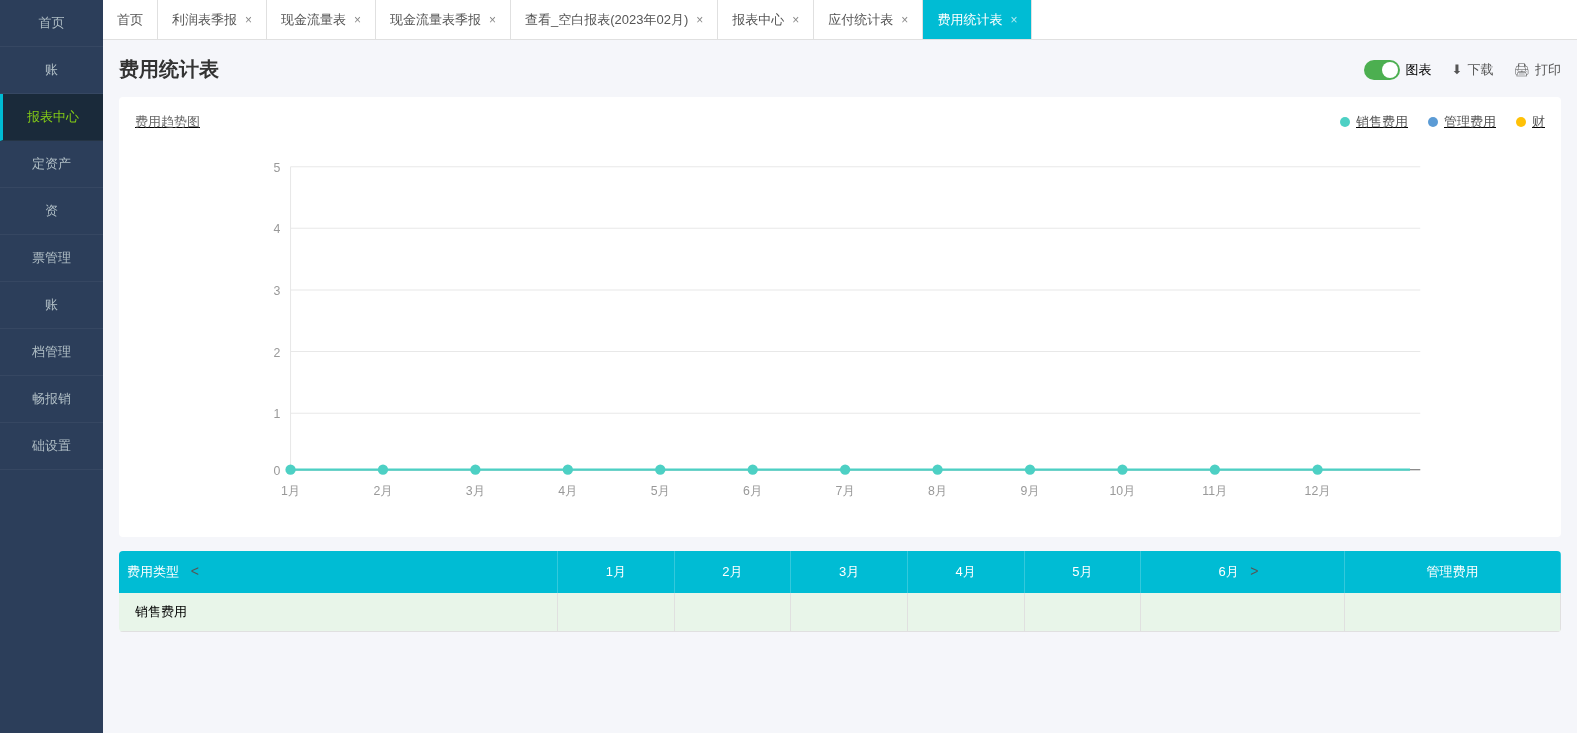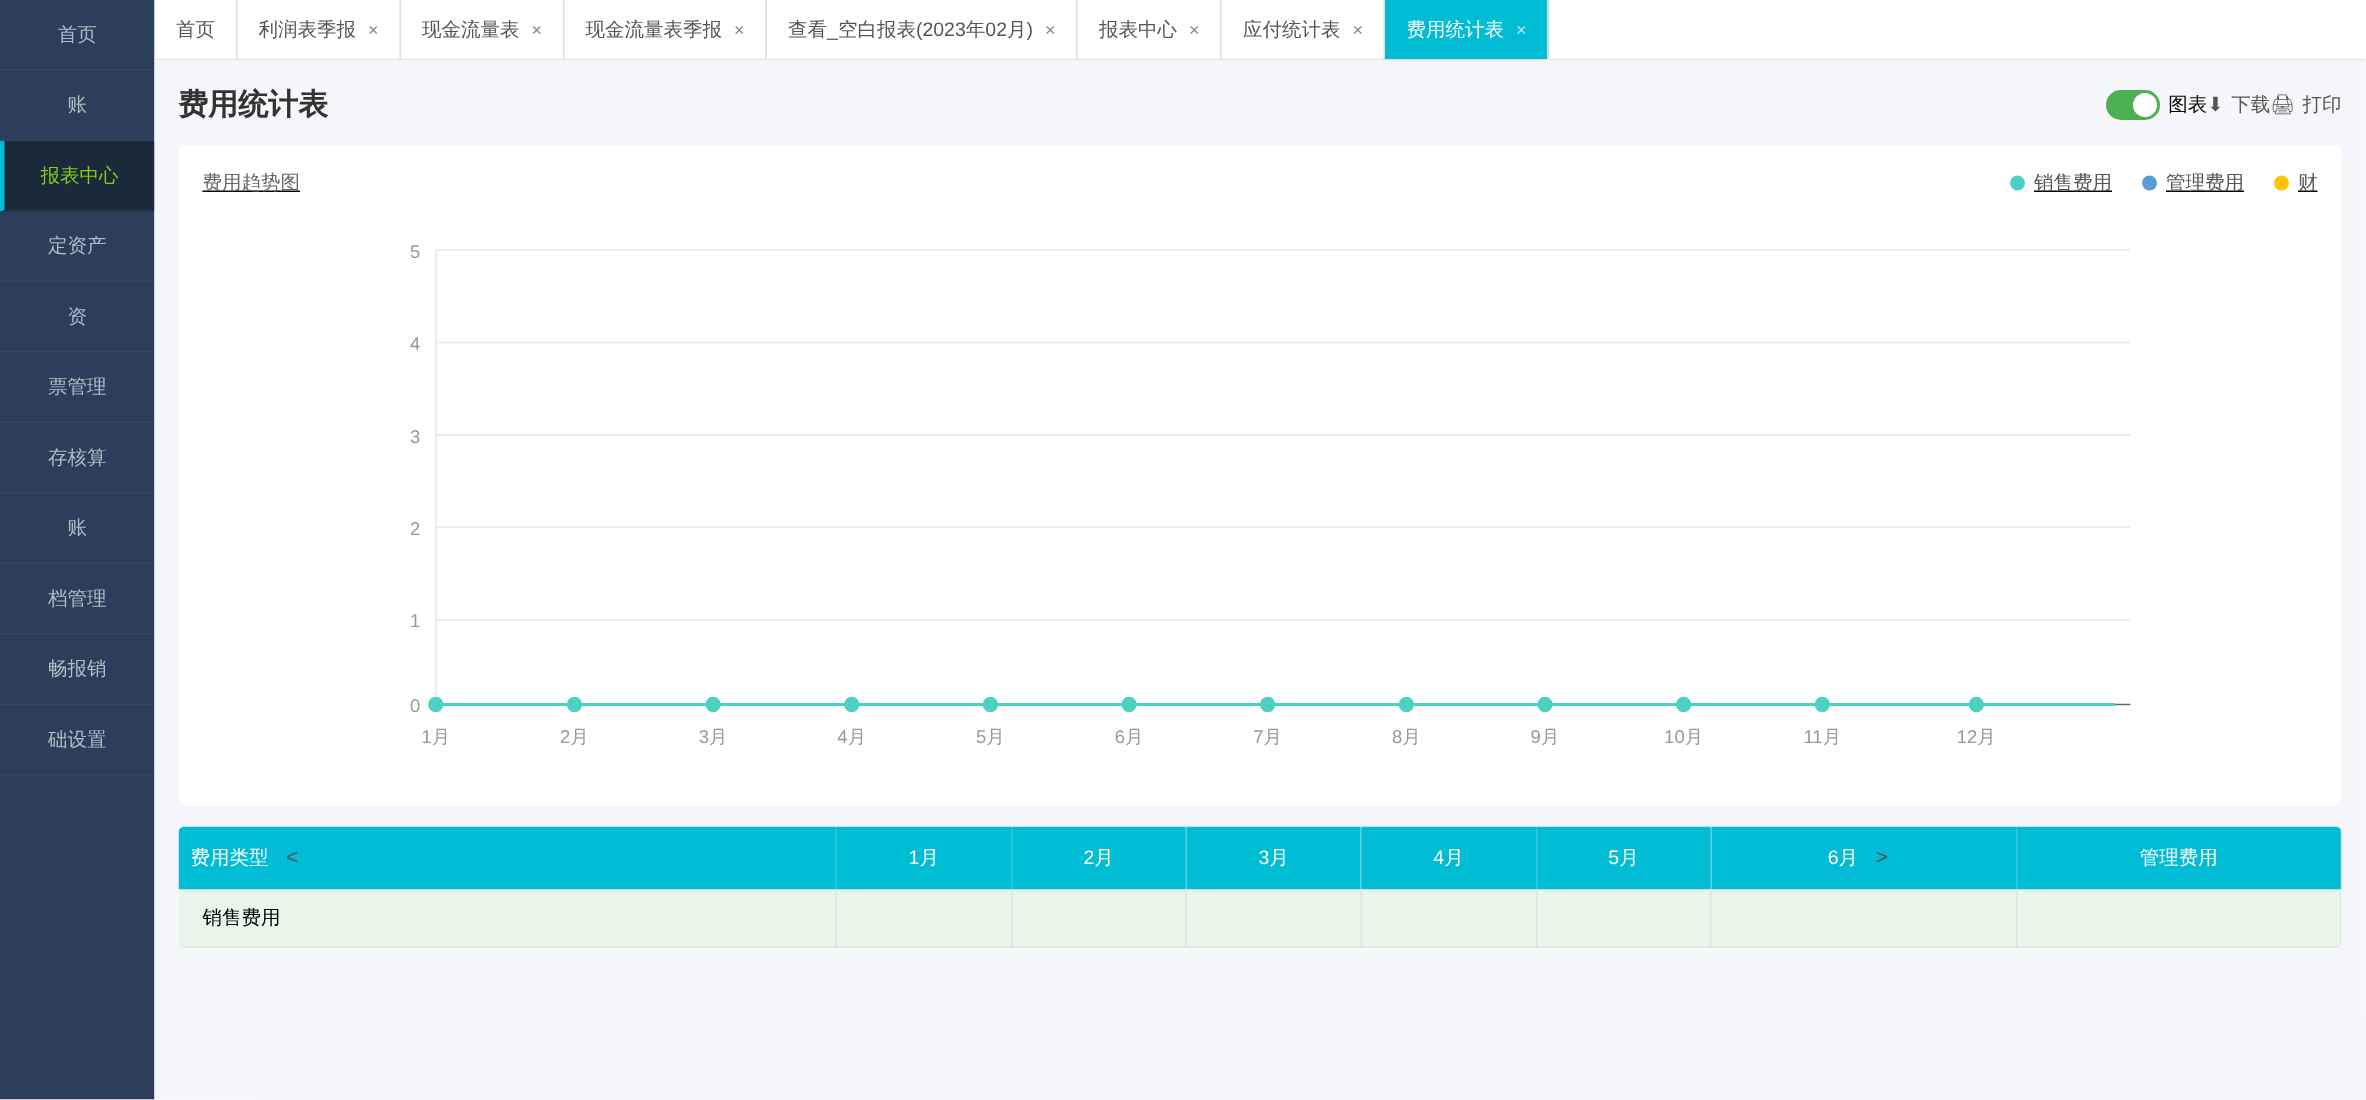--- a/index.html
+++ b/index.html
@@ -98,20 +98,21 @@
       margin-bottom: 14px;
     }
     .page-title {
       font-size: 20px;
       font-weight: bold;
       color: #333;
     }
     .header-actions {
       display: flex;
       align-items: center;
+      gap: 20px;
     }
     .toggle-wrap {
       display: flex;
       align-items: center;
       gap: 6px;
     }
     .toggle {
       width: 36px;
       height: 20px;
       background: #4caf50;
@@ -230,21 +231,20 @@
 </head>
 <body>
 
 <div class="sidebar">
   <div class="sidebar-item">首页</div>
   <div class="sidebar-item">账</div>
   <div class="sidebar-item active">报表中心</div>
   <div class="sidebar-item">定资产</div>
   <div class="sidebar-item">资</div>
   <div class="sidebar-item">票管理</div>
-  <div class="sidebar-item">存核算</div>
   <div class="sidebar-item">账</div>
   <div class="sidebar-item">档管理</div>
   <div class="sidebar-item">畅报销</div>
   <div class="sidebar-item">础设置</div>
 </div>
 
 <div class="main">
 
   <div class="tab-bar">
     <div class="tab">

